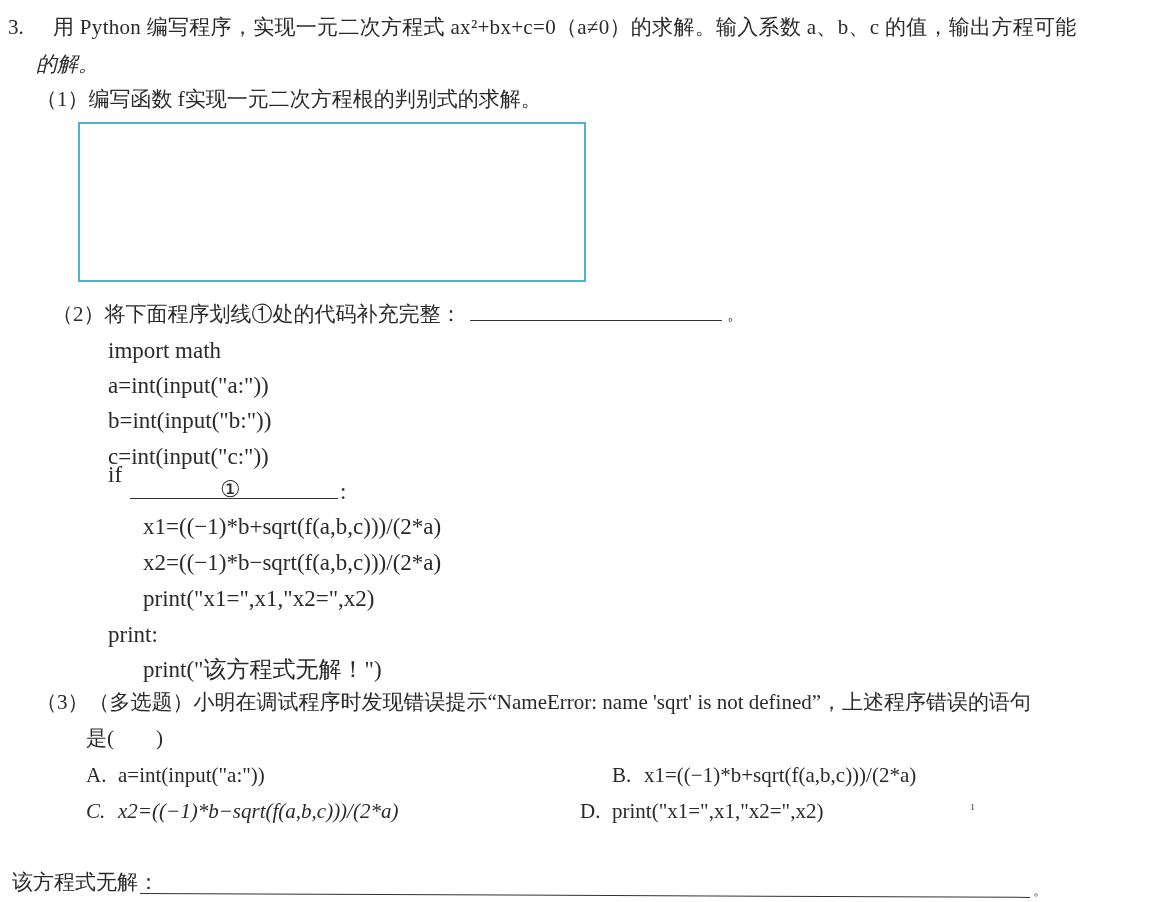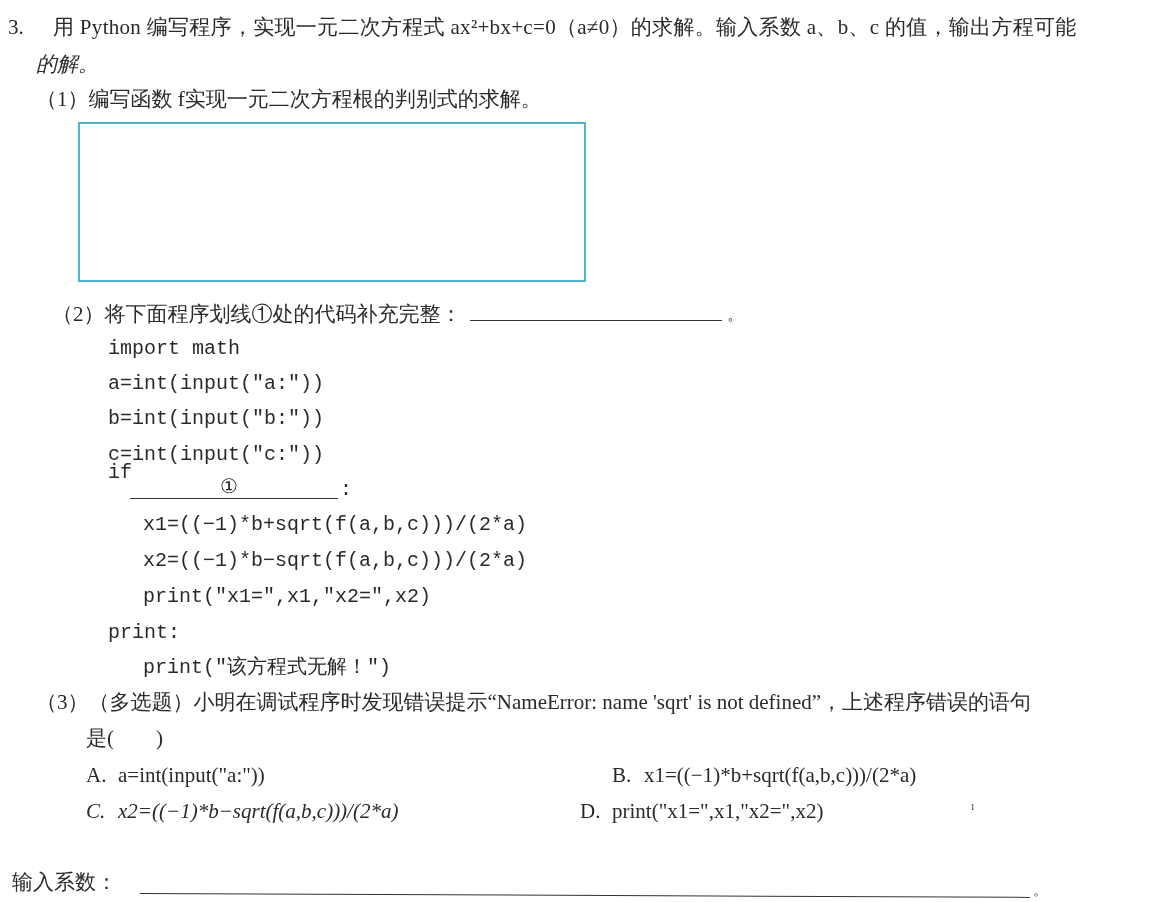--- a/index.html
+++ b/index.html
@@ -24,21 +24,21 @@
   .answer-box {
     position: absolute;
     left: 78px; top: 122px;
     width: 504px; height: 156px;
     border: 2px solid #4fb3cf;
     background: transparent;
   }
   .sub2 { left: 52px; top: 304px; }
   .sub2-blank { position: absolute; left: 470px; top: 320px; width: 252px; height: 0; border-bottom: 1px solid #333; }
   .sub2-dot { left: 727px; top: 307px; font-size: 16px; }
-  .code { font-family: Liberation Mono, monospace; font-size: 20px; }
+  .code { font-family: Liberation Serif, serif; font-size: 23px; }
   .c1 { left: 108px; top: 339px; }
   .c2 { left: 108px; top: 374px; }
   .c3 { left: 108px; top: 409px; }
   .c4 { left: 108px; top: 445px; }
   .c5-if { left: 108px; top: 463px; }
   .if-blank { position: absolute; left: 130px; top: 498px; width: 208px; height: 0; border-bottom: 1px solid #333; }
   .circle-1 { left: 220px; top: 478px; }
   .colon { left: 340px; top: 480px; }
   .c6 { left: 143px; top: 515px; }
   .c7 { left: 143px; top: 551px; }
@@ -95,15 +95,15 @@
   <span class="opt-label">B.</span><span>x1=((−1)*b+sqrt(f(a,b,c)))/(2*a)</span>
 </div>
 <div class="abs optC">
   <span class="opt-label">C.</span><span>x2=((−1)*b−sqrt(f(a,b,c)))/(2*a)</span>
 </div>
 <div class="abs optD">
   <span class="opt-label">D.</span><span>print("x1=",x1,"x2=",x2)</span>
 </div>
 <div class="abs tick-mark">ı</div>
 
-<div class="abs fix-label">输入系数：</div>
+<div class="abs fix-label">该方程式无解：</div>
 <div class="fix-blank"></div>
 <div class="abs fix-dot">。</div>
 
 </body></html>

